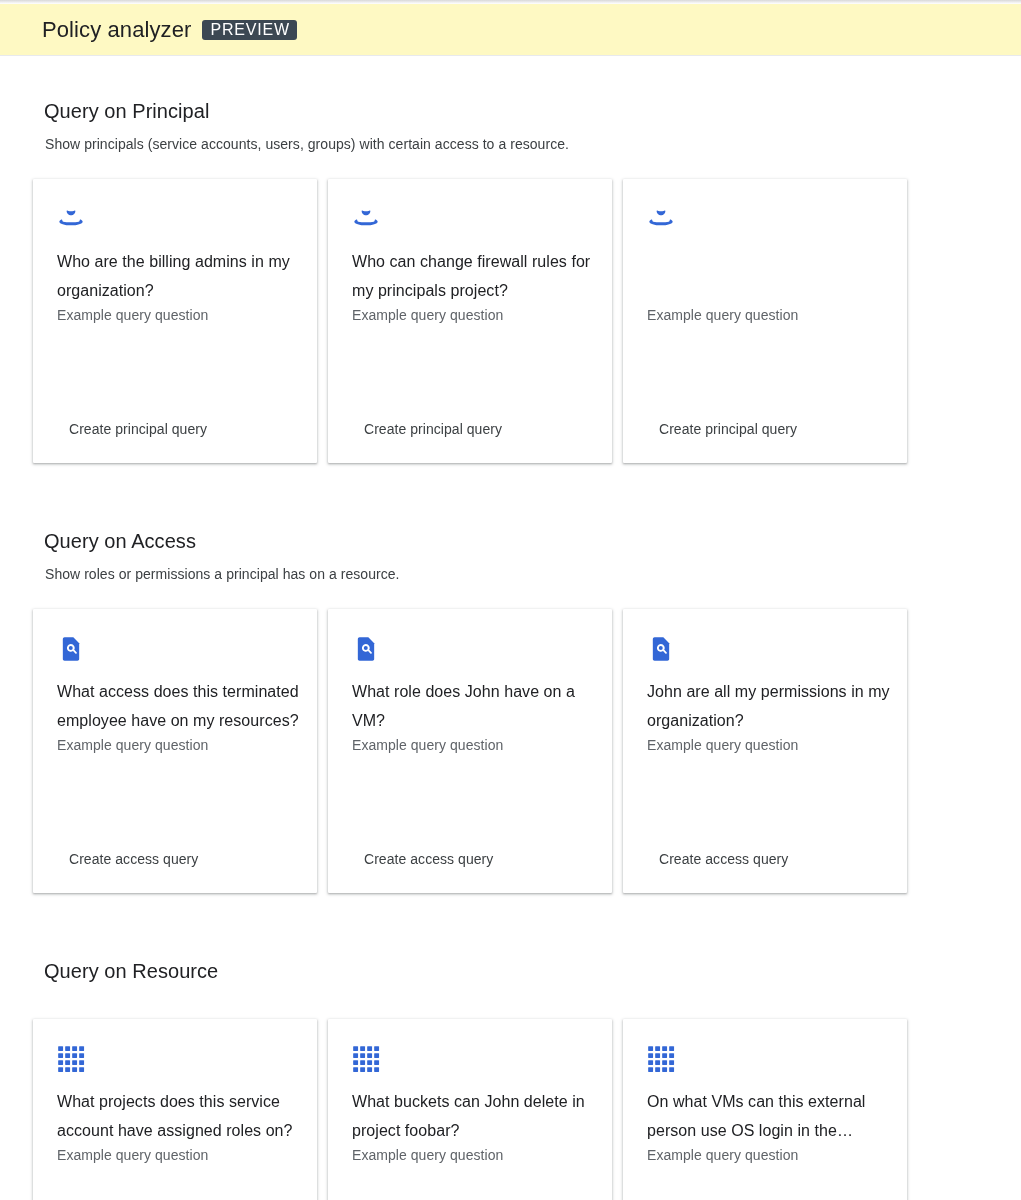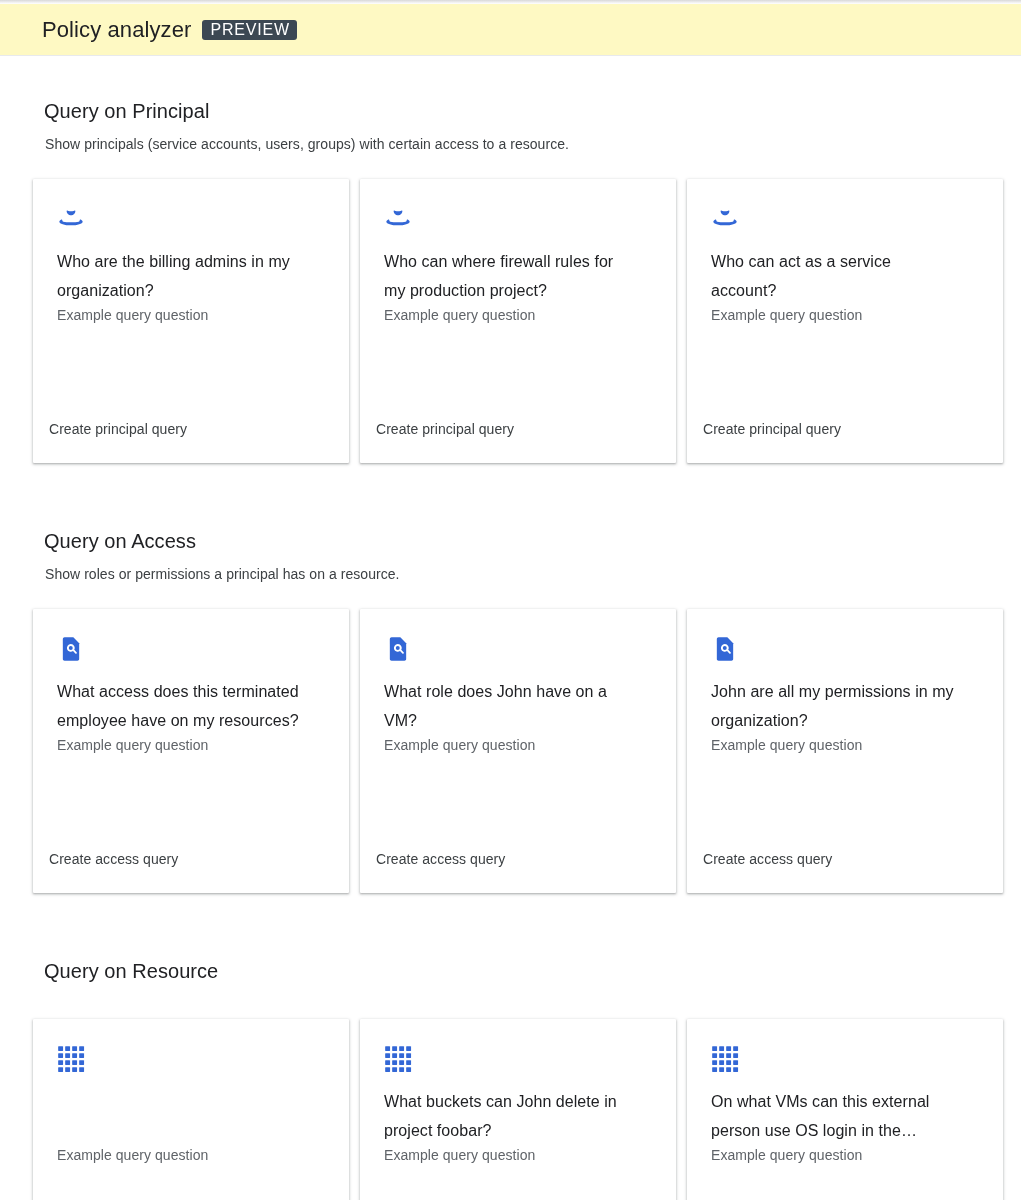--- a/index.html
+++ b/index.html
@@ -134,21 +134,21 @@
     letter-spacing: 0.05px;
   }
 
   .card-row {
     display: flex;
     padding-left: 33px;
     gap: 11px;
   }
   .card {
     position: relative;
-    width: 316px;
+    width: 284px;
     height: 284px;
     background: #ffffff;
     box-shadow: 0 1px 2px 0 rgba(60,64,67,.3), 0 1px 3px 1px rgba(60,64,67,.15);
     border-radius: 1px;
     box-sizing: border-box;
     cursor: pointer;
     overflow: hidden;
     flex: none;
   }
   .card-icon {
@@ -179,21 +179,21 @@
     top: 126px;
     left: 24px;
     font-size: 14px;
     color: #5f6368;
     line-height: 20px;
     letter-spacing: 0.05px;
     text-align: right;
   }
   .card-action {
     position: absolute;
-    left: 16px;
+    left: 36px;
     bottom: 24px;
     font-size: 14px;
     color: #3c4043;
     line-height: 20px;
     letter-spacing: 0.05px;
     cursor: pointer;
   }
 
   
   .gap-title-desc { height: 10px; }
@@ -229,30 +229,29 @@
               </svg></div>
             <div class="card-question">Who are the billing admins in my organization?</div>
             <div class="card-sub">Example query question</div>
             <div class="card-action">Create principal query</div>
           </div>
           <div class="card">
             <div class="card-icon"><svg viewBox="0 0 24 24" width="28" height="28" aria-hidden="true">
                 <path fill="#3367d6" d="M8.2 5.2c.1 1.1.5 2 1.1 2.6.7.7 1.7 1.05 2.7 1.05s2-.35 2.7-1.05c.6-.6 1-1.5 1.1-2.6.03-.33-.3-.58-.6-.43-.64.32-1.38.5-2.18.5h-2.04c-.8 0-1.54-.18-2.18-.5-.3-.15-.63.1-.6.43z"></path>
                 <path fill="#3367d6" d="M3.4 12.55c-.9.46-1.4 1.07-1.4 1.75 0 1.74 4.48 3.15 10 3.15s10-1.41 10-3.15c0-.68-.5-1.29-1.4-1.75-.54-.28-1.18.12-1.18.73 0 .52-.37.96-.88 1.05-1.55.27-3.84.44-6.54.44s-4.99-.17-6.54-.44a1.07 1.07 0 0 1-.88-1.05c0-.61-.64-1.01-1.18-.73z"></path>
               </svg></div>
-            <div class="card-question">Who can where firewall rules for my production project?</div>
+            <div class="card-question">Who can change firewall rules for my principals project?</div>
             <div class="card-sub">Example query question</div>
             <div class="card-action">Create principal query</div>
           </div>
           <div class="card">
             <div class="card-icon"><svg viewBox="0 0 24 24" width="28" height="28" aria-hidden="true">
                 <path fill="#3367d6" d="M8.2 5.2c.1 1.1.5 2 1.1 2.6.7.7 1.7 1.05 2.7 1.05s2-.35 2.7-1.05c.6-.6 1-1.5 1.1-2.6.03-.33-.3-.58-.6-.43-.64.32-1.38.5-2.18.5h-2.04c-.8 0-1.54-.18-2.18-.5-.3-.15-.63.1-.6.43z"></path>
                 <path fill="#3367d6" d="M3.4 12.55c-.9.46-1.4 1.07-1.4 1.75 0 1.74 4.48 3.15 10 3.15s10-1.41 10-3.15c0-.68-.5-1.29-1.4-1.75-.54-.28-1.18.12-1.18.73 0 .52-.37.96-.88 1.05-1.55.27-3.84.44-6.54.44s-4.99-.17-6.54-.44a1.07 1.07 0 0 1-.88-1.05c0-.61-.64-1.01-1.18-.73z"></path>
               </svg></div>
-            <div class="card-question">Who can act as a service account?</div>
             <div class="card-sub">Example query question</div>
             <div class="card-action">Create principal query</div>
           </div>
         </div>
         <div class="gap-section"></div>
       </div>
       <div class="section">
         <div style="height: 0px;"></div>
         <h2 class="section-title">Query on Access</h2>
         <div class="gap-title-desc"></div>
@@ -307,20 +306,21 @@
                 <rect x="19" y="7" width="4.2" height="4.2" rx="0.4" fill="#3367d6"></rect>
                 <rect x="1" y="13" width="4.2" height="4.2" rx="0.4" fill="#3367d6"></rect>
                 <rect x="7" y="13" width="4.2" height="4.2" rx="0.4" fill="#3367d6"></rect>
                 <rect x="13" y="13" width="4.2" height="4.2" rx="0.4" fill="#3367d6"></rect>
                 <rect x="19" y="13" width="4.2" height="4.2" rx="0.4" fill="#3367d6"></rect>
                 <rect x="1" y="19" width="4.2" height="4.2" rx="0.4" fill="#3367d6"></rect>
                 <rect x="7" y="19" width="4.2" height="4.2" rx="0.4" fill="#3367d6"></rect>
                 <rect x="13" y="19" width="4.2" height="4.2" rx="0.4" fill="#3367d6"></rect>
                 <rect x="19" y="19" width="4.2" height="4.2" rx="0.4" fill="#3367d6"></rect>
               </svg></div>
+            <div class="card-question">What projects does this service account have assigned roles on?</div>
             <div class="card-sub">Example query question</div>
           </div>
           <div class="card">
             <div class="card-icon"><svg viewBox="0 0 24 24" width="28" height="28" aria-hidden="true">
                 <rect x="1" y="1" width="4.2" height="4.2" rx="0.4" fill="#3367d6"></rect>
                 <rect x="7" y="1" width="4.2" height="4.2" rx="0.4" fill="#3367d6"></rect>
                 <rect x="13" y="1" width="4.2" height="4.2" rx="0.4" fill="#3367d6"></rect>
                 <rect x="19" y="1" width="4.2" height="4.2" rx="0.4" fill="#3367d6"></rect>
                 <rect x="1" y="7" width="4.2" height="4.2" rx="0.4" fill="#3367d6"></rect>
                 <rect x="7" y="7" width="4.2" height="4.2" rx="0.4" fill="#3367d6"></rect>

